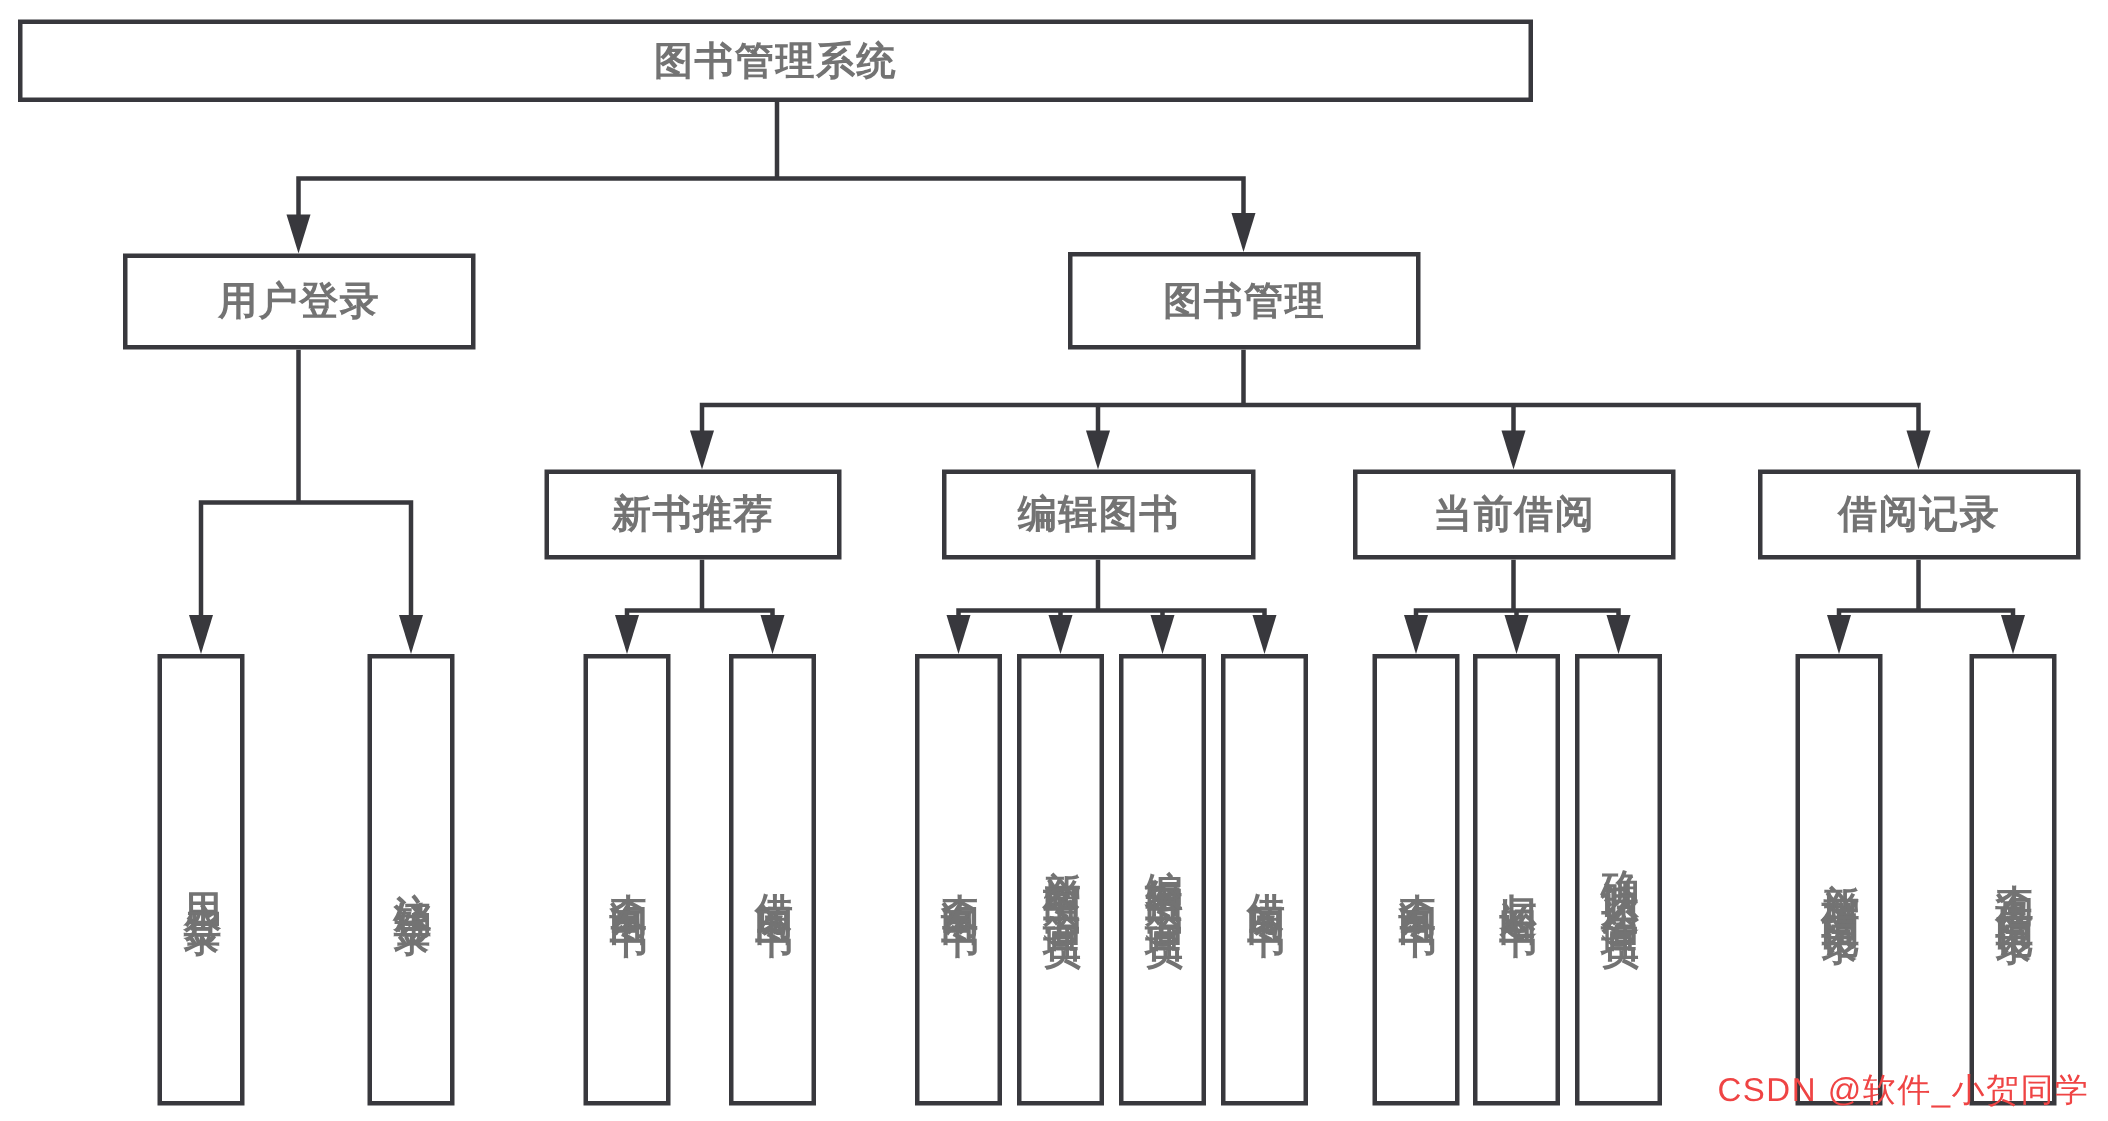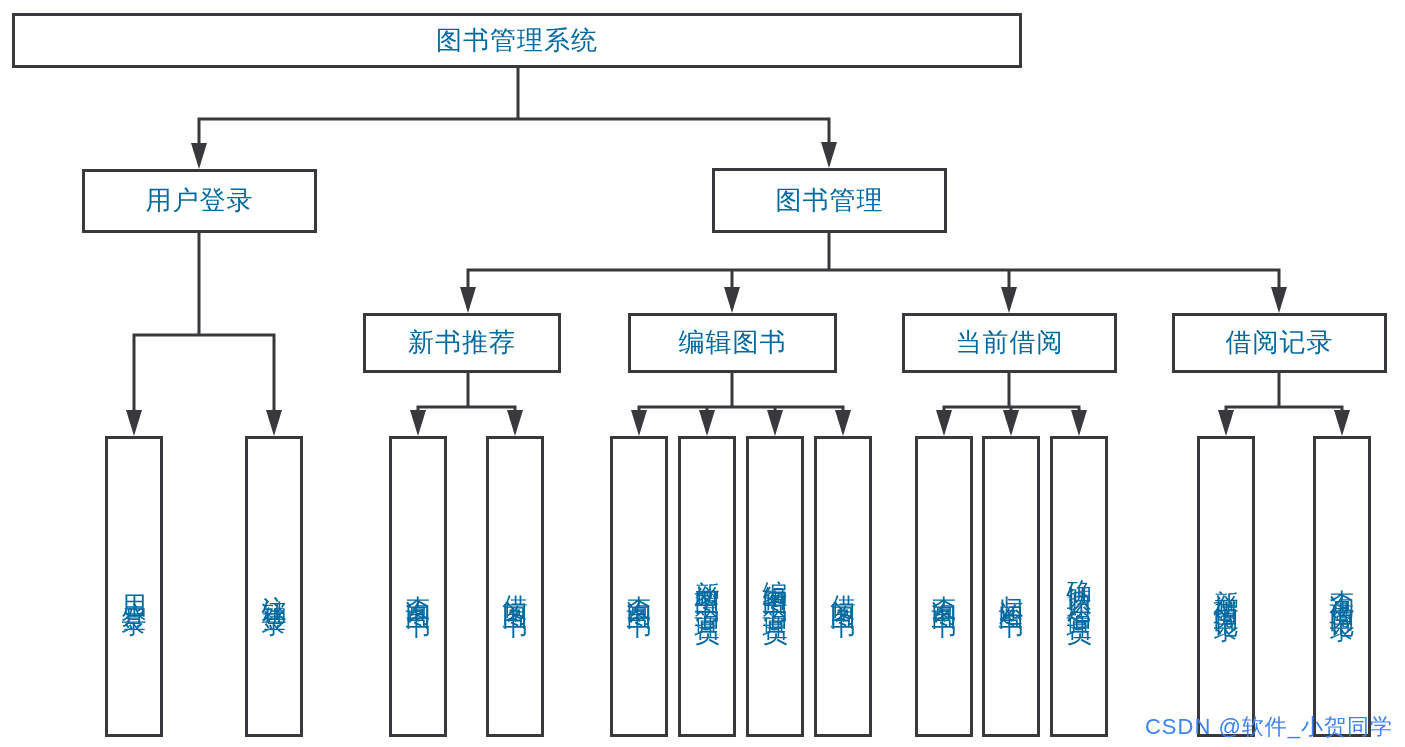--- a/index.html
+++ b/index.html
@@ -19,38 +19,39 @@
   .node {
     position: absolute;
     box-sizing: border-box;
     border: 3px solid #38383d;
     background: #ffffff;
     display: flex;
     align-items: center;
     justify-content: center;
     font-size: 26px;
     letter-spacing: 1px;
-    color: #0369a1;
+    color: #737373;
     z-index: 2;
     text-align: center;
     line-height: 1.2;
+    font-weight: bold;
   }
   .vnode {
     writing-mode: vertical-rl;
     text-orientation: mixed;
     font-size: 25px;
     letter-spacing: 6px;
     line-height: 1;
   }
   .watermark {
     position: absolute;
     right: 12px;
     top: 712px;
     font-size: 22px;
-    color: #3b82f6;
+    color: #ef4444;
     letter-spacing: 1px;
     z-index: 3;
     white-space: nowrap;
   }
 </style>
 </head>
 <body>
 
 <div class="canvas">
 

